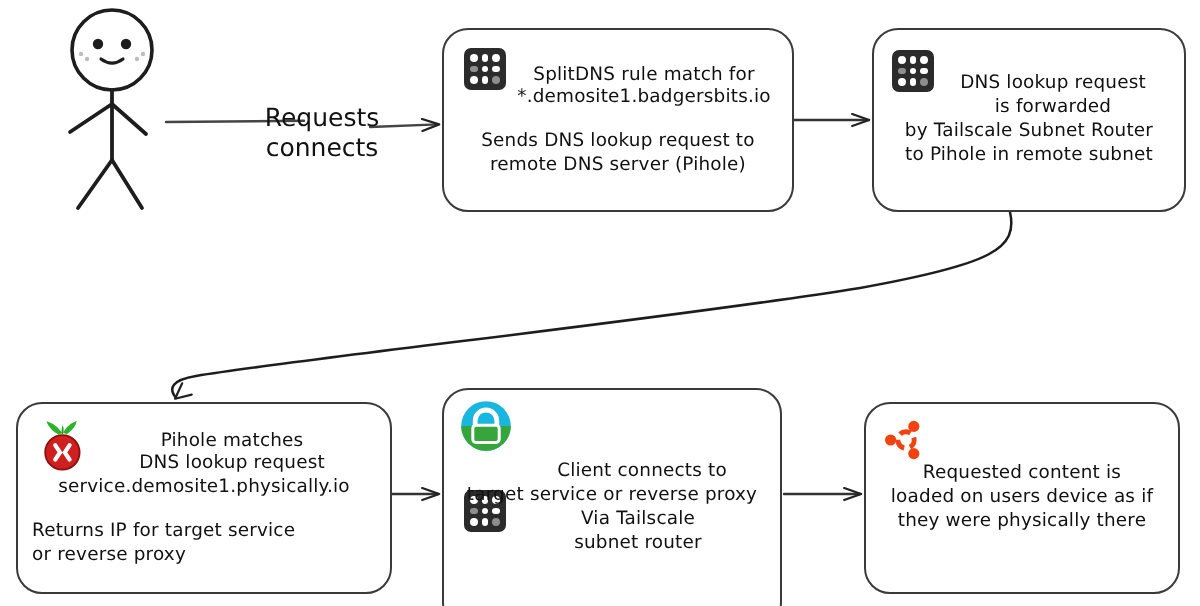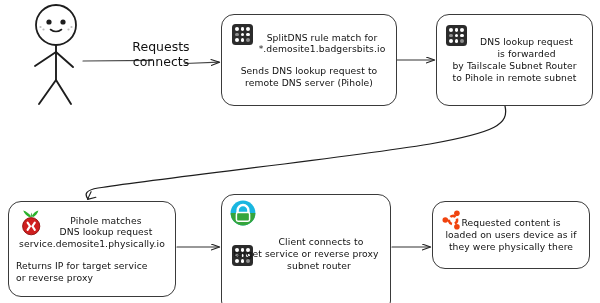--- a/index.html
+++ b/index.html
@@ -109,21 +109,21 @@
     <circle cx="25.5" cy="27.5" r="1.1" fill="#bdbdbd"></circle>
     <circle cx="53.5" cy="25" r="1.1" fill="#bdbdbd"></circle>
     <circle cx="50.5" cy="27.5" r="1.1" fill="#bdbdbd"></circle>
     <path d="M38,43 L38,78" fill="none" stroke="#1d1d1d" stroke-width="1.9" stroke-linecap="round"></path>
     <path d="M38,50 L17,64" fill="none" stroke="#1d1d1d" stroke-width="1.9" stroke-linecap="round"></path>
     <path d="M38,50 L55,65" fill="none" stroke="#1d1d1d" stroke-width="1.9" stroke-linecap="round"></path>
     <path d="M38,78 L21,102" fill="none" stroke="#1d1d1d" stroke-width="1.9" stroke-linecap="round"></path>
     <path d="M38,78 L53,102" fill="none" stroke="#1d1d1d" stroke-width="1.9" stroke-linecap="round"></path>
   </svg>
 
-  <div class="arrow-label" style="left:124px;top:40px;width:74px;font-size:12.5px;">
+  <div class="arrow-label" style="left:124px;top:52px;width:74px;font-size:12.5px;">
     <div>Requests</div>
     <div>connects</div>
   </div>
 
   <div class="box" style="left:221px;top:14px;width:176px;height:92px;">
     <div class="ts-icon icon" style="left:10px;top:9px;width:21px;height:21px;">
       <i></i>
         <i></i>
         <i></i>
         <i class="dim"></i>
@@ -155,21 +155,21 @@
         <i class="dim"></i>
     </div>
     <div class="box-inner" style="padding:0 4px;">
       <div class="line" style="font-size:9.2px;padding-left:24px;">DNS lookup request</div>
       <div class="line" style="font-size:9.2px;padding-left:24px;">is forwarded</div>
       <div class="line" style="font-size:9.2px;">by Tailscale Subnet Router</div>
       <div class="line" style="font-size:9.2px;">to Pihole in remote subnet</div>
     </div>
   </div>
 
-  <div class="box" style="left:8px;top:201px;width:168px;height:96px;border-radius:13px;">
+  <div class="box" style="left:8px;top:201px;width:188px;height:96px;border-radius:13px;">
     <div class="icon pi-icon" style="left:8px;top:3px;width:28px;height:32px;">
       <svg viewBox="0 0 28 32" width="28" height="32">
         <path d="M14.2,11.5 C12,8.5 9.2,6.4 6.2,5.6 C7.4,8.8 9.6,11 12.4,12.3 Z" fill="#2cb22c"></path>
         <path d="M14.6,11.3 C16.2,8.3 18.6,6.3 21.4,5.5 C20.6,8.7 18.4,10.8 16.2,12.1 Z" fill="#2cb22c"></path>
         <path d="M14.4,7.5 C14.9,9.2 14.9,10.6 14.6,12 L13.9,12 C13.7,10.5 13.8,9.1 14.4,7.5 Z" fill="#1f9c1f"></path>
         <circle cx="14.2" cy="21.2" r="8.6" fill="#cf1f1f"></circle>
         <circle cx="14.2" cy="21.2" r="8.6" fill="none" stroke="#8d0f0f" stroke-width="0.9"></circle>
         <path d="M10.6,17.6 L13,21.2 L10.6,24.8 M17.8,17.6 L15.4,21.2 L17.8,24.8" fill="none" stroke="#fff" stroke-width="2.1" stroke-linecap="round"></path>
       </svg>
     </div>
@@ -199,25 +199,26 @@
         <i class="dim"></i>
         <i></i>
         <i></i>
         <i></i>
         <i></i>
         <i class="dim"></i>
     </div>
     <div class="box-inner" style="padding:0 3px;">
       <div class="line" style="font-size:9.2px;padding-left:30px;">Client connects to</div>
       <div class="line" style="font-size:9.2px;">target service or reverse proxy</div>
+      <div class="line" style="font-size:9.2px;padding-left:26px;">Via Tailscale</div>
       <div class="line" style="font-size:9.2px;padding-left:26px;">subnet router</div>
     </div>
   </div>
 
-  <div class="box" style="left:432px;top:201px;width:158px;height:68px;">
+  <div class="box" style="left:432px;top:201px;width:158px;height:96px;">
     <div class="icon ubu-icon" style="left:8px;top:6px;width:24px;height:24px;">
       <svg viewBox="0 0 24 24" width="24" height="24">
         <g fill="#f0430f">
           <circle cx="12" cy="12" r="4.1" fill="none" stroke="#f0430f" stroke-width="2.5" stroke-dasharray="5.6 3.0" transform="rotate(-18 12 12)"></circle>
           <circle cx="4.3" cy="12" r="2.8"></circle>
           <circle cx="15.9" cy="5.2" r="2.8"></circle>
           <circle cx="15.9" cy="18.8" r="2.8"></circle>
         </g>
       </svg>
     </div>

